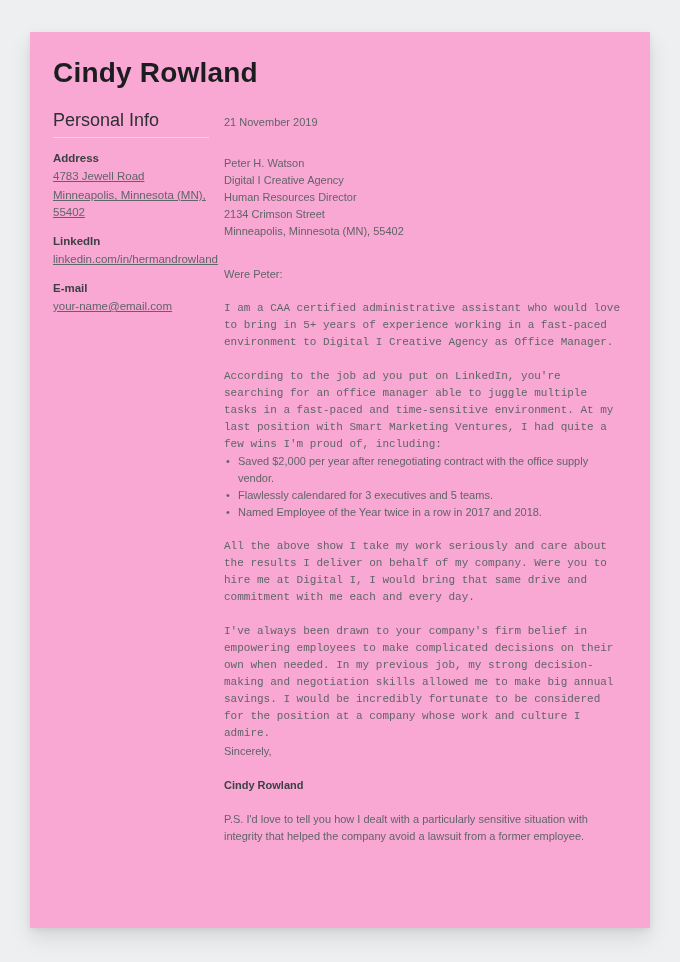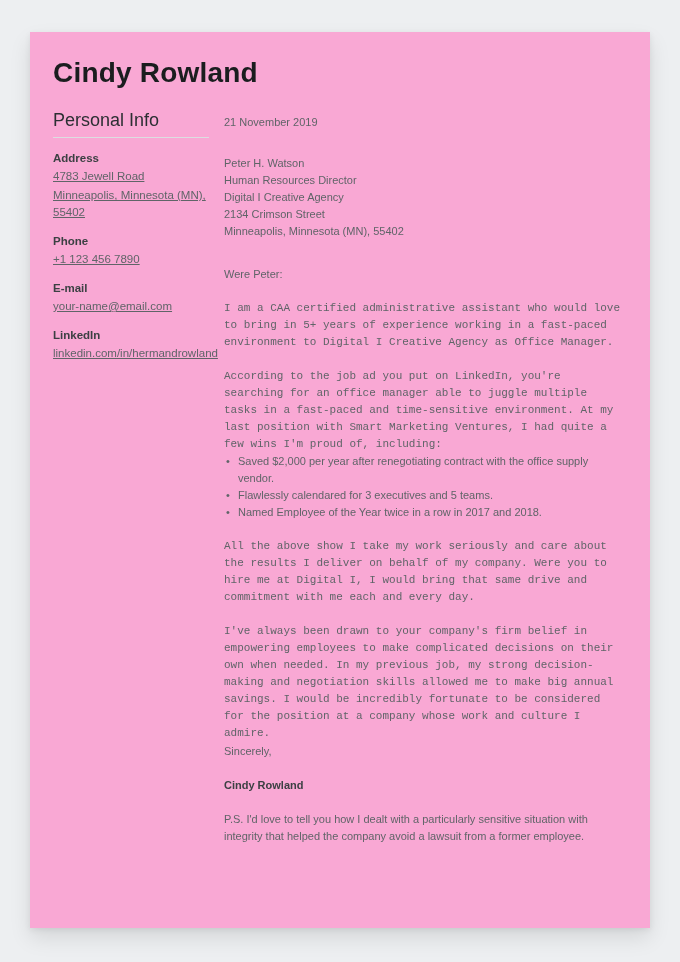--- a/index.html
+++ b/index.html
@@ -123,43 +123,39 @@
     <div class="sidebar">
       <div class="sidebar-heading">Personal Info</div>
       <hr class="sidebar-divider">
 
       <div class="field">
         <div class="field-label">Address</div>
         <div class="field-line">4783 Jewell Road</div>
         <div class="field-line">Minneapolis, Minnesota (MN), 55402</div>
       </div>
 
+
       <div class="field">
-        <div class="field-label">Phone</div>
-        <div class="field-line">+1 123 456 7890</div>
+        <div class="field-label">LinkedIn</div>
+        <div class="field-line">linkedin.com/in/hermandrowland</div>
       </div>
 
       <div class="field">
         <div class="field-label">E-mail</div>
         <div class="field-line">your-name@email.com</div>
-      </div>
-
-      <div class="field">
-        <div class="field-label">LinkedIn</div>
-        <div class="field-line">linkedin.com/in/hermandrowland</div>
       </div>
     </div>
 
     <div class="main letter">
       <div class="letter-date">21 November 2019</div>
 
       <div class="recipient">
         <div>Peter H. Watson</div>
+        <div>Digital I Creative Agency</div>
         <div>Human Resources Director</div>
-        <div>Digital I Creative Agency</div>
         <div>2134 Crimson Street</div>
         <div>Minneapolis, Minnesota (MN), 55402</div>
       </div>
 
       <div class="salutation">Were Peter:</div>
 
       <div class="para">I am a CAA certified administrative assistant who would love to bring in 5+ years of experience working in a fast-paced environment to Digital I Creative Agency as Office Manager.</div>
 
       <div class="para">According to the job ad you put on LinkedIn, you're searching for an office manager able to juggle multiple tasks in a fast-paced and time-sensitive environment. At my last position with Smart Marketing Ventures, I had quite a few wins I'm proud of, including:</div>
 

